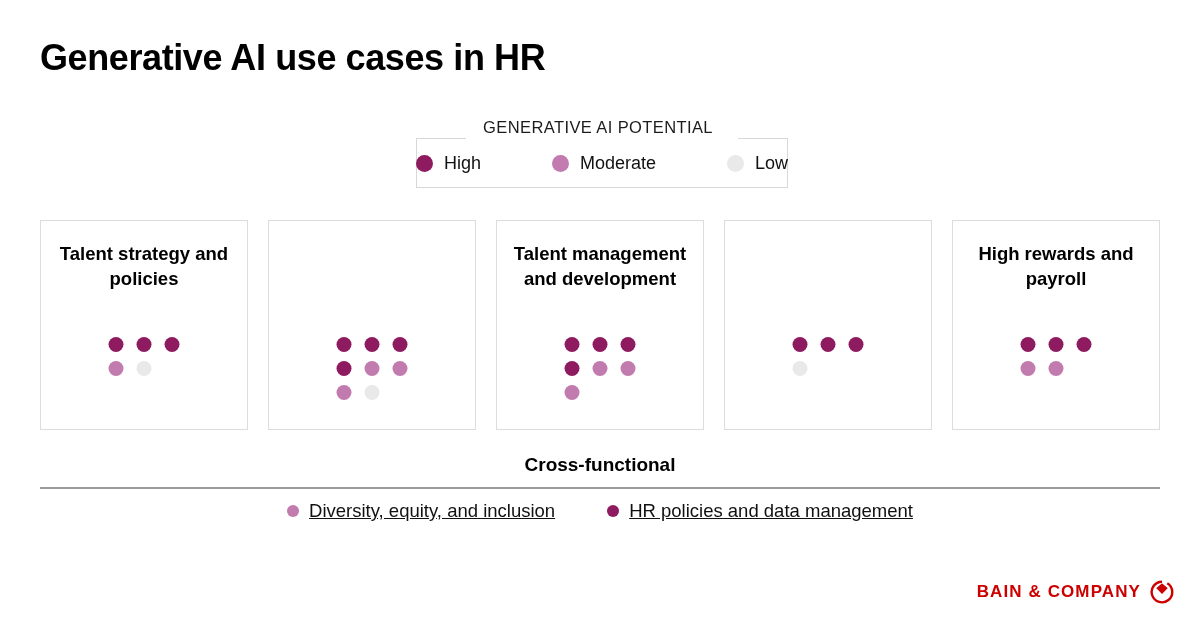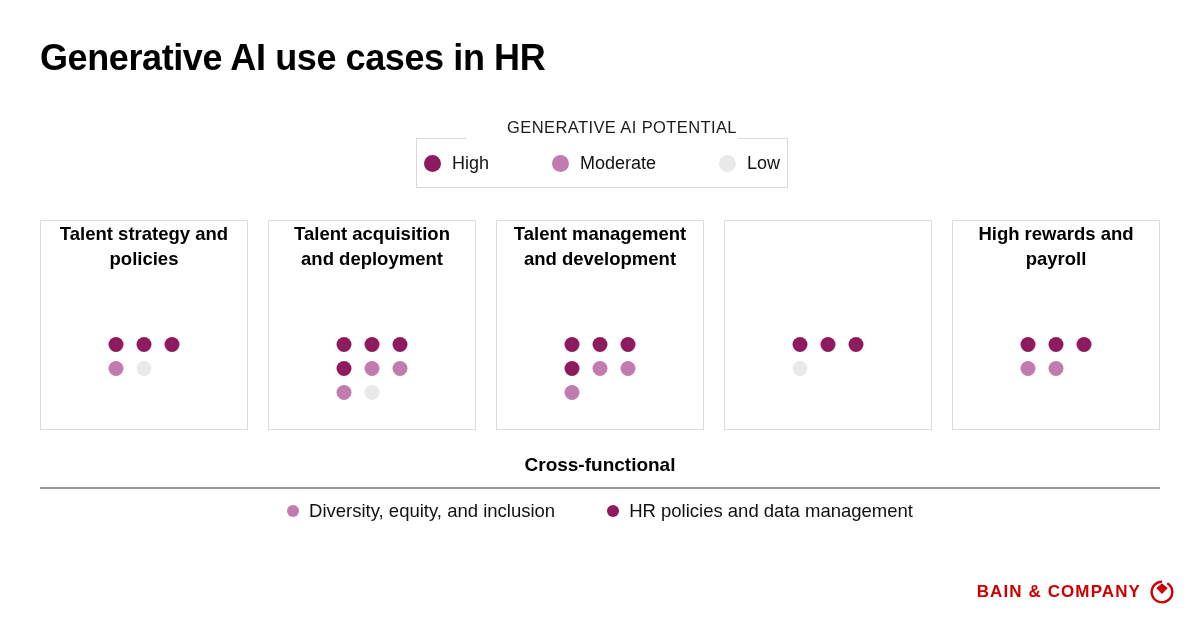--- a/index.html
+++ b/index.html
@@ -33,21 +33,21 @@
     position: absolute;
     left: 416px;
     top: 138px;
     width: 372px;
     height: 50px;
     box-sizing: border-box;
     border: 1px solid #d8d8d8;
   }
   .legend-title {
     position: absolute;
-    left: 436px;
+    left: 412px;
     top: 118px;
     width: 372px;
     text-align: center;
     font-size: 16.5px;
     letter-spacing: 0.4px;
     color: #1c1c1c;
     background: #ffffff;
     padding: 0 6px;
     box-sizing: border-box;
     z-index: 3;
@@ -62,21 +62,21 @@
     z-index: 2;
   }
   .legend-items {
     position: absolute;
     left: 416px;
     top: 138px;
     width: 372px;
     height: 50px;
     display: flex;
     align-items: center;
-    justify-content: center;
+    justify-content: space-between;
     gap: 63px;
     z-index: 4;
   }
   .legend-item {
     display: flex;
     align-items: center;
     gap: 11px;
   }
   .legend-dot {
     width: 17px;
@@ -104,20 +104,21 @@
     flex: 1 1 0;
     box-sizing: border-box;
     border: 1px solid #dcdcdc;
     background: #ffffff;
     position: relative;
     display: flex;
     flex-direction: column;
     align-items: center;
   }
   .card-title {
+    margin-top: 20px;
     width: 92%;
     text-align: center;
     font-size: 18.5px;
     font-weight: bold;
     line-height: 1.36;
     color: #000000;
   }
   .card-dots {
     position: absolute;
     left: 50%;
@@ -160,20 +161,21 @@
   }
   .cross-items {
     position: absolute;
     left: 0;
     top: 500px;
     width: 1200px;
     display: flex;
     align-items: center;
     justify-content: center;
     gap: 52px;
+    text-decoration: underline;
   }
   .cross-item {
     display: flex;
     align-items: center;
     gap: 10px;
   }
   .cross-dot {
     width: 12px;
     height: 12px;
     border-radius: 50%;
@@ -240,21 +242,20 @@
           <span class="dot" style="background: rgb(142, 27, 95);"></span>
           <span class="dot" style="background: rgb(142, 27, 95);"></span>
         </div>
         <div class="dot-row">
           <span class="dot" style="background: rgb(194, 123, 175);"></span>
           <span class="dot" style="background: rgb(233, 233, 233);"></span>
         </div>
       </div>
     </div>
     <div class="card">
-      <div class="card-title">Talent acquisition and deployment</div>
       <div class="card-dots">
         <div class="dot-row">
           <span class="dot" style="background: rgb(142, 27, 95);"></span>
           <span class="dot" style="background: rgb(142, 27, 95);"></span>
           <span class="dot" style="background: rgb(142, 27, 95);"></span>
         </div>
         <div class="dot-row">
           <span class="dot" style="background: rgb(142, 27, 95);"></span>
           <span class="dot" style="background: rgb(194, 123, 175);"></span>
           <span class="dot" style="background: rgb(194, 123, 175);"></span>

